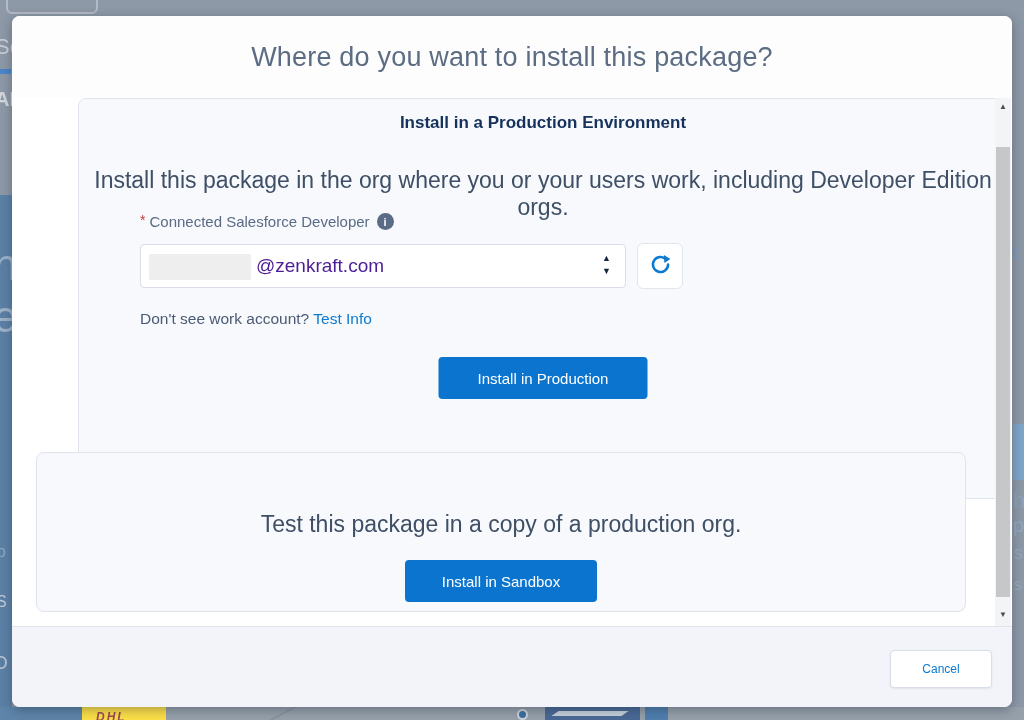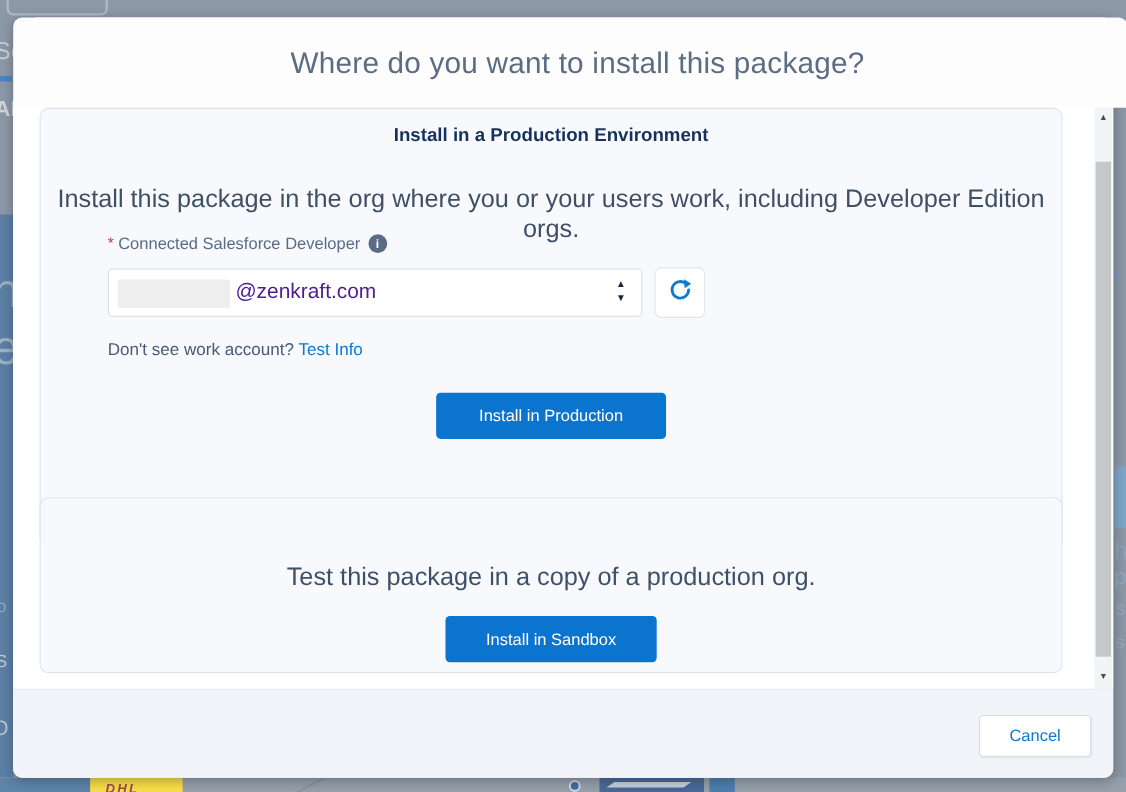--- a/index.html
+++ b/index.html
@@ -31,27 +31,27 @@
   .bs-dhl { position:absolute; left:82px; top:0; width:84px; height:13px; background:#fde047; overflow:hidden;text-decoration:underline; }
   .bs-dhl span { position:absolute; left:14px; top:3px; font-size:12px; font-weight:bold; font-style:italic; color:#9c4a56; letter-spacing:2px; }
   .bs-diag { position:absolute; left:265px; top:6px; width:34px; height:2px; background:#8a95a0; transform:rotate(-28deg); }
   .bs-circle { position:absolute; left:517px; top:2px; width:11px; height:11px; border-radius:50%; background:#3d6fa5; border:2px solid #cfd5db; }
   .bs-usps { position:absolute; left:545px; top:0; width:95px; height:13px; background:#4a6a96; overflow:hidden; }
   .bs-usps i { position:absolute; left:10px; top:4px; width:70px; height:5px; background:#c8d2dd; transform:skewX(-55deg); }
   .bs-blue2 { position:absolute; left:645px; top:0; width:23px; height:13px; background:#4f7fae; }
 
   
   .modal { position:absolute; left:12px; top:16px; width:1000px; height:691px; background:#fdfdfe; border-radius:8px; box-shadow:0 3px 12px rgba(20,30,45,.35); }
-  .modal-header { position:absolute; left:13px; top:0; width:100%; height:82px; border-radius:8px 8px 0 0; background:#fdfdfe; }
+  .modal-header { position:absolute; left:0; top:0; width:100%; height:82px; border-radius:8px 8px 0 0; background:#fdfdfe; }
   .modal-title { width:100%; text-align:center; line-height:82px; font-size:27px; font-weight:300; color:#5b6c83; letter-spacing:.2px; }
 
   .modal-content { position:absolute; left:0; top:82px; width:100%; height:528px; background:#ffffff; }
 
   .card { position:absolute; left:24px; width:930px; background:#f7f9fc; border:1px solid #dfe4ec; border-radius:8px; }
-  .card-production { top:0; height:401px; }
+  .card-production { top:0; height:401px;margin-left:42px; }
   .card-sandbox { top:354px; height:160px; }
 
   .card-heading { position:absolute; width:100%; text-align:center; font-size:17px; font-weight:bold; color:#16325c; }
   .card-desc { position:absolute; width:100%; text-align:center; font-size:23px; color:#3e4f66; }
   .prod-heading { top:14px; }
   .prod-desc { top:68px; }
 
   .acct-label-row { position:absolute; left:61px; top:114px; font-size:15px; color:#5a6b86; display:flex; align-items:center; }
   .req-mark { color:#c23934; margin-right:4px; font-size:14px; position:relative; top:-2px; }
   .info-icon { display:inline-flex; align-items:center; justify-content:center; width:17px; height:17px; margin-left:7px; border-radius:50%; background:#5a6b86; color:#fff; font-size:11px; font-weight:bold; }
@@ -77,21 +77,21 @@
 
   
   .scrollbar { position:absolute; left:983px; top:82px; width:16px; height:528px; background:#f3f4f5; }
   .scroll-arrow { position:absolute; left:0; width:16px; height:18px; text-align:center; font-size:8px; color:#4a4d50; line-height:18px; cursor:pointer; }
   .scroll-up { top:0; }
   .scroll-down { bottom:2px; }
   .scroll-thumb { position:absolute; left:1px; top:49px; width:14px; height:450px; background:#c6c7c8; cursor:pointer; }
 
   
   .modal-footer { position:absolute; left:0; bottom:0; width:100%; height:81px; background:#f2f4f9; border-top:1px solid #dfe3ea; border-radius:0 0 8px 8px; }
-  .cancel-btn { position:absolute; right:20px; top:23px; width:102px; height:38px; background:#fff; border:1px solid #d8dde6; border-radius:4px; color:#0b7ad0; font-size:15px; font-family:"Liberation Sans", sans-serif; cursor:pointer; box-shadow:0 1px 2px rgba(30,40,60,.08); }
+  .cancel-btn { position:absolute; right:20px; top:23px; width:102px; height:38px; background:#fff; border:1px solid #d8dde6; border-radius:4px; color:#0b7ad0; font-size:12px; font-family:"Liberation Sans", sans-serif; cursor:pointer; box-shadow:0 1px 2px rgba(30,40,60,.08); }
 </style>
 </head>
 <body>
 
 <div class="stage">
 
   <div class="bg-frag bg-search-outline"></div>
   <div class="bg-frag frag-sc">Sc</div>
   <div class="bg-frag frag-tab-underline"></div>
   <div class="bg-frag frag-an">AN</div>

